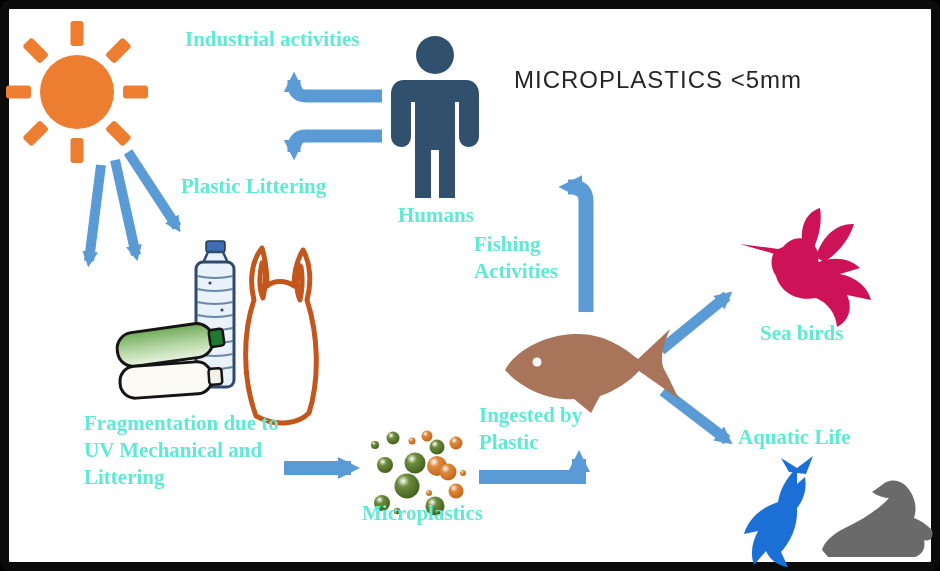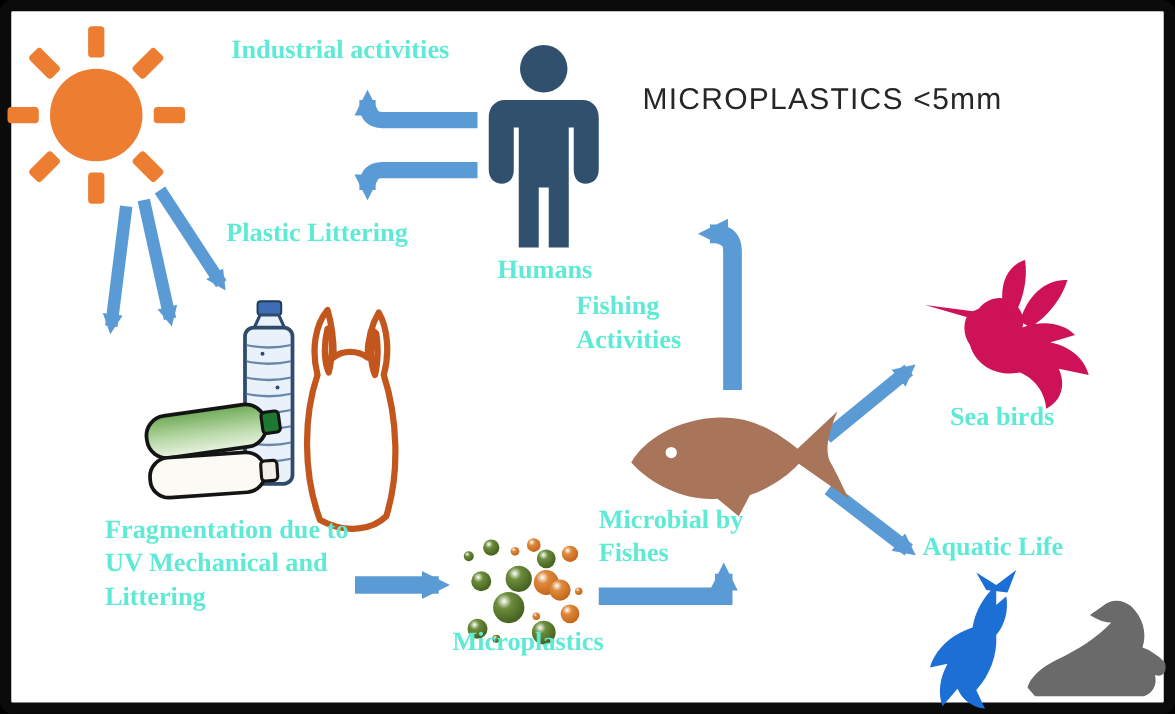--- a/index.html
+++ b/index.html
@@ -174,24 +174,24 @@
   </svg>
 
   <div class="title">MICROPLASTICS &lt;5mm</div>
 
   <div class="lbl" style="left:185px;top:26px;">Industrial activities</div>
 
   <div class="lbl" style="left:181px;top:173px;">Plastic Littering</div>
 
   <div class="lbl" style="left:398px;top:202px;">Humans</div>
 
-  <div class="lbl wrap" style="left:461px;top:231px;width:105px;">Fishing Activities</div>
+  <div class="lbl wrap" style="left:474px;top:231px;width:105px;">Fishing Activities</div>
 
   <div class="lbl" style="left:760px;top:320px;">Sea birds</div>
 
   <div class="lbl" style="left:738px;top:424px;">Aquatic Life</div>
 
   <div class="lbl wrap" style="left:84px;top:410px;width:212px;">Fragmentation due to UV Mechanical and Littering</div>
 
   <div class="lbl" style="left:362px;top:500px;">Microplastics</div>
 
-  <div class="lbl wrap" style="left:479px;top:402px;width:125px;">Microbial by Fishes</div>
+  <div class="lbl wrap" style="left:479px;top:402px;width:125px;">Ingested by Plastic</div>
 </div>
 
 </body></html>

